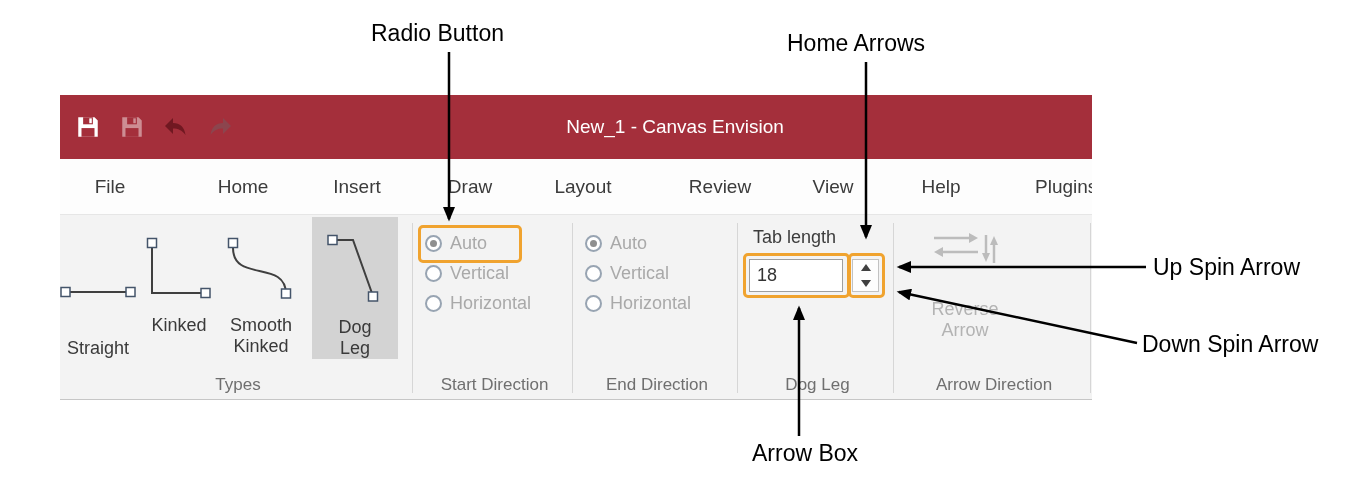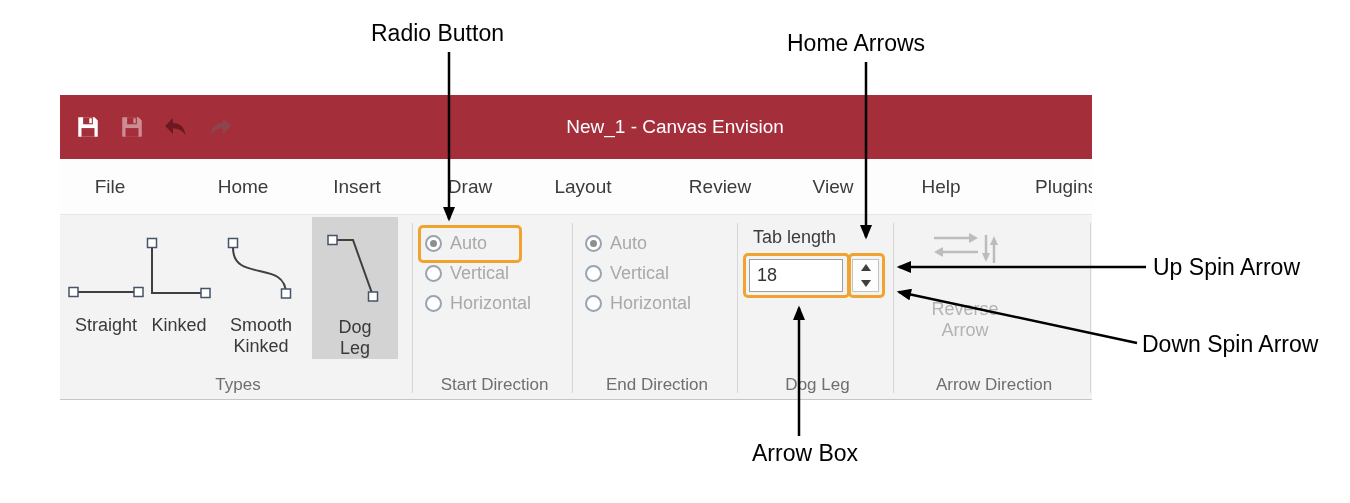--- a/index.html
+++ b/index.html
@@ -45,21 +45,21 @@
   #grp-end{left:513px;width:164px;}
   #grp-dogleg{left:678px;width:155px;}
   #grp-arrow{left:834px;width:196px;}
   .group-label{
     position:absolute;bottom:5px;left:4px;right:0;text-align:center;
     font-size:17px;color:#6f6f6f;white-space:nowrap;
   }
 
   
   .type-btn{position:absolute;top:4px;display:flex;flex-direction:column;align-items:center;box-sizing:border-box;}
-  #type-straight{left:8px;width:76px;}
+  #type-straight{left:0;width:76px;gap:23px;}
   #type-kinked{left:84px;width:70px;}
   #type-smooth{left:160px;width:82px;}
   #type-dogleg{left:252px;width:86px;top:2px;height:142px;background:var(--c-selected-tile,#d3d3d3);padding-top:4px;}
   .ticon{height:92px;display:flex;align-items:flex-end;justify-content:center;padding-bottom:6px;box-sizing:border-box;}
   #type-straight .ticon{padding-bottom:10px;}
   .tlabel{margin-top:4px;font-size:18px;line-height:21px;color:#3a3a3a;text-align:center;}
   #type-dogleg .tlabel{width:44px;}
   .tln{stroke:#3f3f3f;stroke-width:2;fill:none;}
   .hsq{fill:#ffffff;stroke:#44546A;stroke-width:1.5;}
 

